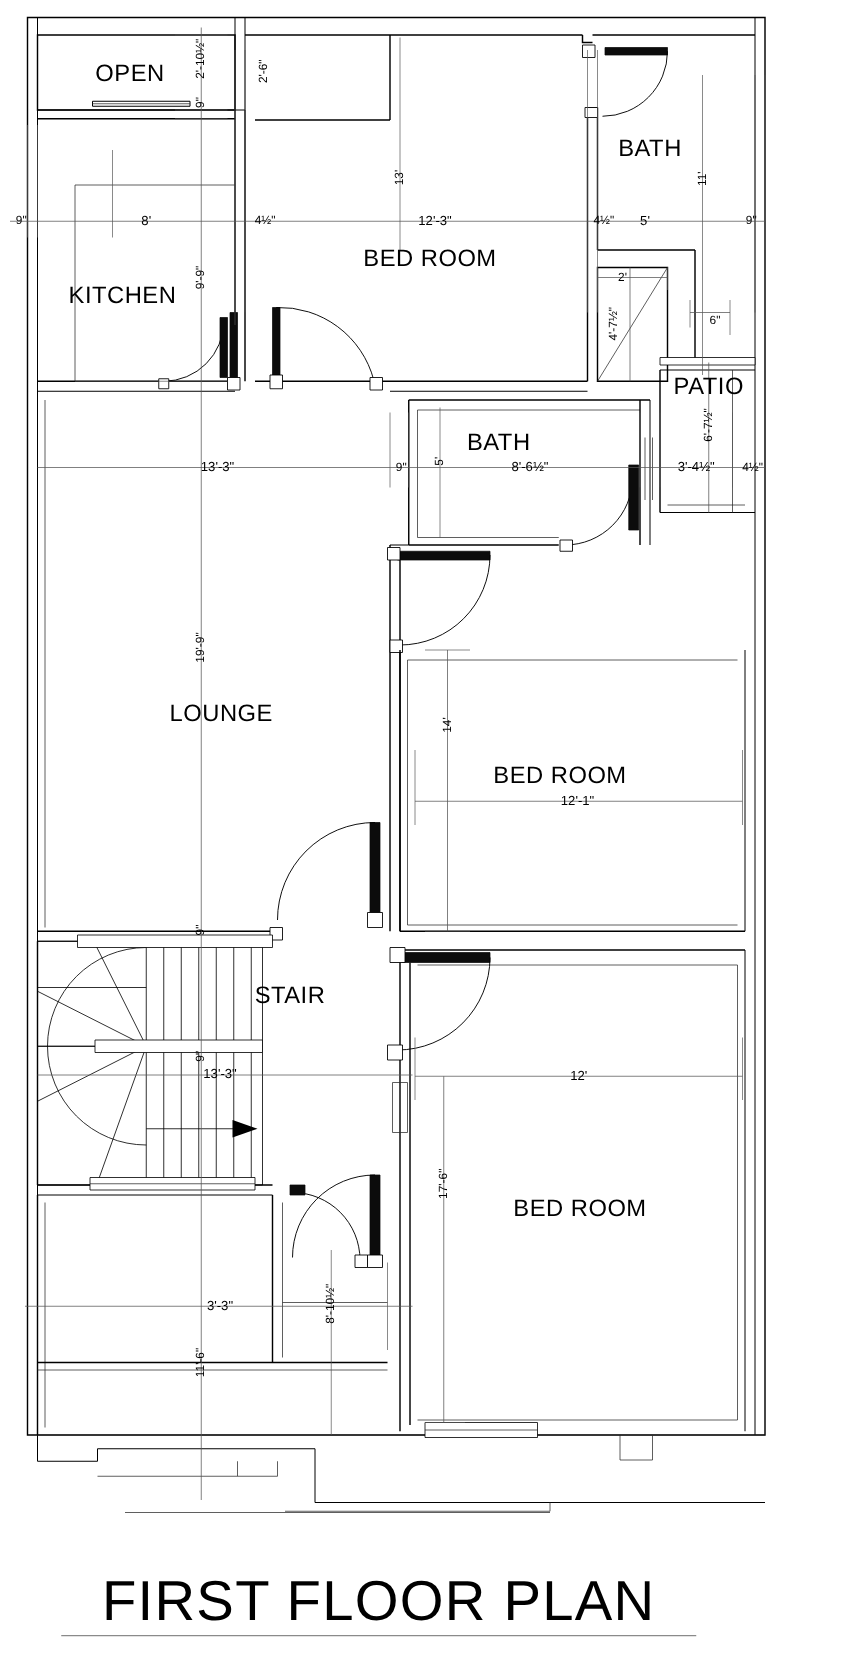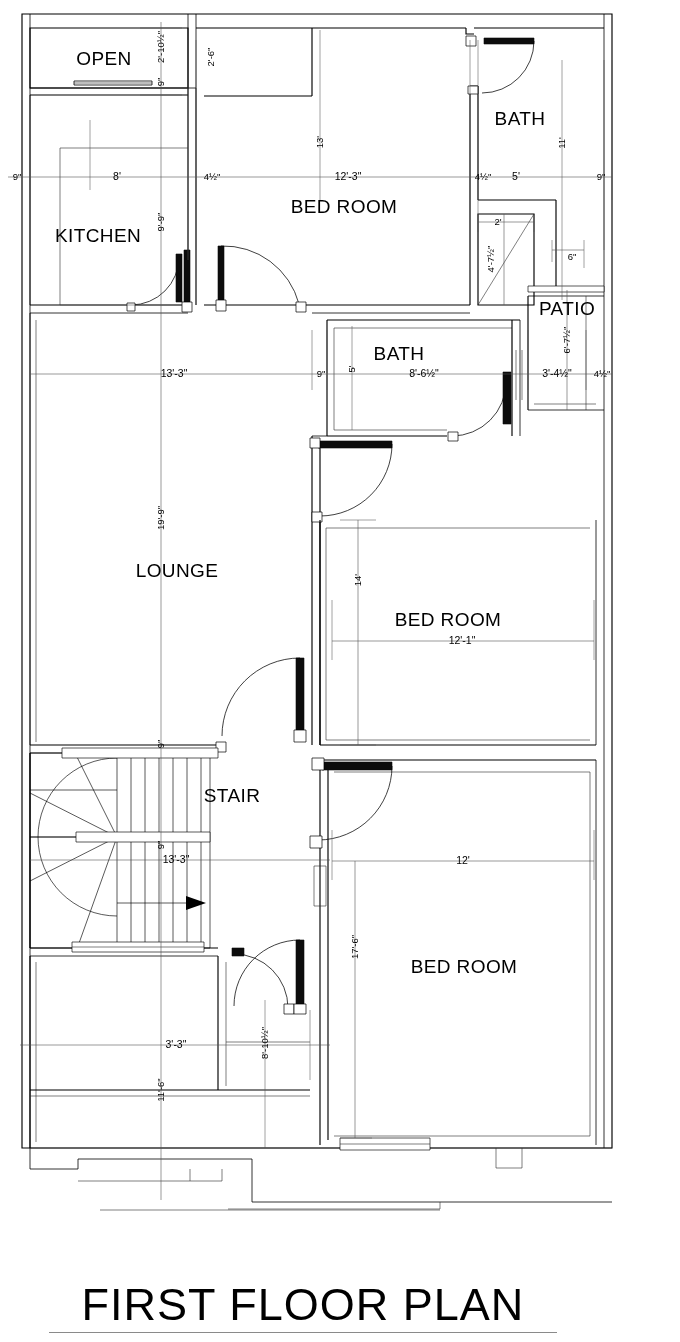--- a/index.html
+++ b/index.html
@@ -62,21 +62,20 @@
     fill: #000000;
     text-anchor: middle;
     dominant-baseline: middle;
   }
   .title-wrap {
     position: absolute;
     left: 0;
     top: 1258px;
     width: 606px;
     text-align: center;
-    margin-top: 24px;
   }
   .title-text {
     font-family: "Liberation Sans", sans-serif;
     font-size: 45px;
     letter-spacing: 1px;
     color: #000000;
     line-height: 1.02;
     white-space: nowrap;
   }
   .title-rule {

